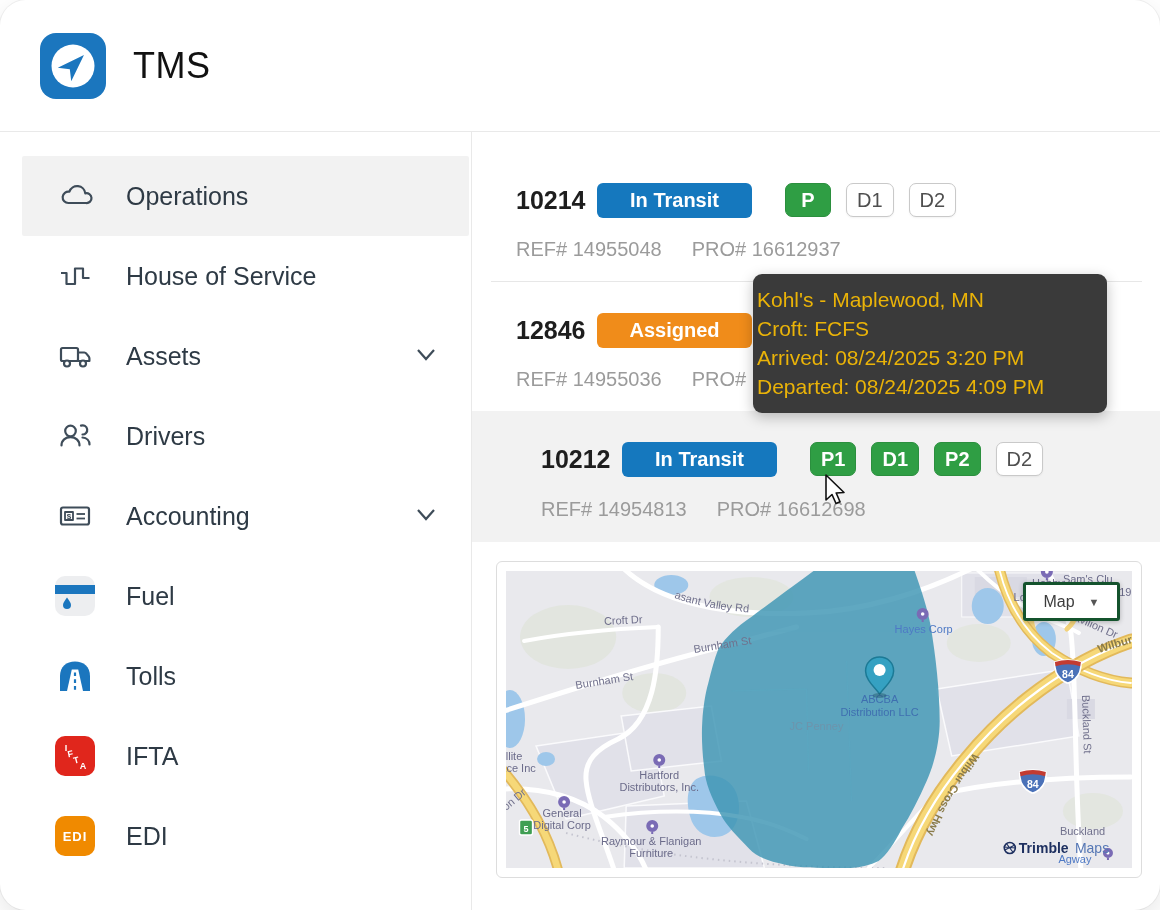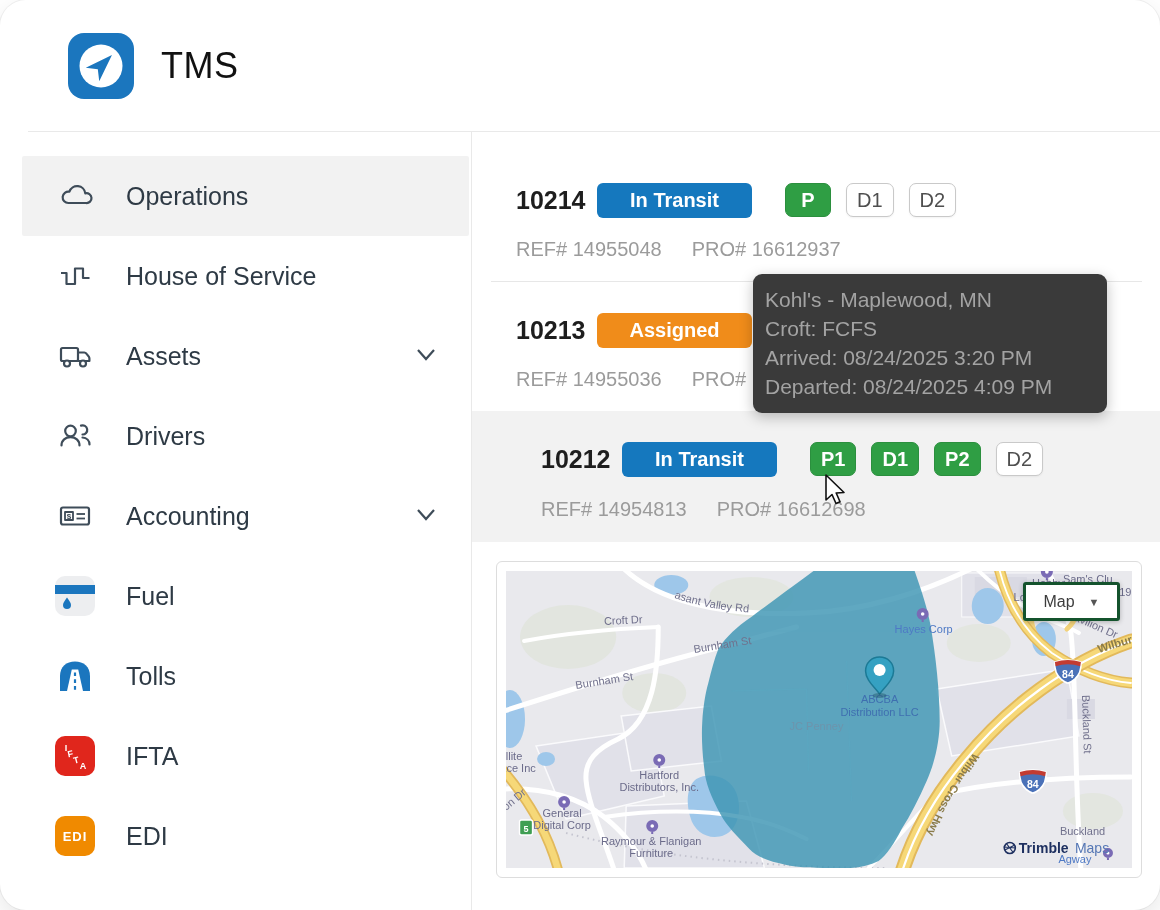--- a/index.html
+++ b/index.html
@@ -1,20 +1,20 @@
 <!DOCTYPE html>
 <html><head>
 <meta charset="utf-8">
 <style>
   html,body{margin:0;padding:0;background:#fff;}
   body{font-family:"Liberation Sans",sans-serif;-webkit-font-smoothing:antialiased;}
   .page{position:relative;width:1160px;height:910px;background:#fff;border-radius:26px;
         box-shadow:0 0 0 1px rgba(0,0,0,.05),0 10px 30px rgba(0,0,0,.10);overflow:hidden;}
   
-  .header{height:131px;display:flex;align-items:center;border-bottom:1px solid #e9e9e9;margin-left:28px;}
+  .header{height:131px;display:flex;align-items:center;border-bottom:1px solid #e9e9e9;}
   .logo{width:66px;height:66px;margin-left:40px;flex:0 0 auto;}
   .app-title{margin-left:27px;font-size:36px;color:#111;letter-spacing:.5px;}
   
   .body{display:flex;height:778px;}
   .sidebar{width:472px;flex:0 0 auto;border-right:1px solid #e9e9e9;padding-top:24px;box-sizing:border-box;}
   .nav-item{height:80px;margin:0 2px 0 22px;display:flex;align-items:center;padding-left:33px;border-radius:2px;cursor:pointer;}
   .nav-item.active{background:#f2f2f2;}
   .nav-icon{width:40px;height:40px;flex:0 0 auto;display:flex;align-items:center;justify-content:center;}
   .nav-label{margin-left:31px;font-size:25px;color:#2e3a45;}
   .nav-chevron{margin-left:auto;margin-right:28px;}
@@ -31,22 +31,22 @@
   .status-badge{width:155px;height:35px;border-radius:6px;color:#fff;font-size:20px;font-weight:bold;
                 display:flex;align-items:center;justify-content:center;flex:0 0 auto;}
   .stops{display:flex;gap:15px;margin-left:33px;}
   .stop{height:34px;min-width:46px;padding:0 10px;box-sizing:border-box;border-radius:7px;font-size:20px;font-weight:bold;
         display:flex;align-items:center;justify-content:center;}
   .stop.done{background:#2f9e44;color:#fff;border:1px solid #2b8f3e;}
   .stop.pending{background:#fff;color:#4f4f4f;border:1px solid #c9c9c9;box-shadow:0 1px 2px rgba(0,0,0,.05);font-weight:normal;}
   .row-line2{margin-top:19px;font-size:20px;color:#9b9b9b;line-height:24px;}
   .row-line2 .pro{margin-left:30px;}
   
-  .tooltip{position:absolute;left:281px;top:142px;width:354px;box-sizing:border-box;background:#3a3a3a;color:#a3a3a3;
-           border-radius:9px;padding:11px 18px 12px 12px;font-size:21px;line-height:29px;z-index:10;
+  .tooltip{position:absolute;left:281px;top:142px;width:354px;box-sizing:border-box;background:#3a3a3a;color:#eab308;
+           border-radius:9px;padding:11px 18px 12px 4px;font-size:21px;line-height:29px;z-index:10;
            box-shadow:0 4px 14px rgba(0,0,0,.25);}
   
   .cursor{position:absolute;left:352px;top:342px;z-index:11;}
   
   .map-card{position:relative;margin:19px 0 0 5px;height:317px;border:1px solid #ddd;border-radius:6px;
             padding:9px;box-sizing:border-box;background:#fff;}
   .map-frame{width:100%;height:100%;overflow:hidden;background:#e9e9ed;}
   .map-control{position:absolute;top:20px;right:21px;width:91px;height:33px;background:#fff;border:3px solid #14532d;
                border-radius:3px;box-shadow:0 1px 5px rgba(0,0,0,.25);display:flex;align-items:center;
                justify-content:center;gap:14px;font-size:16px;color:#3c3c3c;cursor:pointer;z-index:5;}
@@ -194,21 +194,21 @@
             <span class="stop pending">D2</span>
           </span>
         </div>
         <div class="row-line2">
           <span class="ref">REF# 14955048</span><span class="pro">PRO# 16612937</span>
         </div>
       </div>
 
       <div class="load-row second">
         <div class="row-line1">
-          <span class="load-id">10213</span>
+          <span class="load-id">12846</span>
           <span class="status-badge" style="background: rgb(240, 140, 26);">Assigned</span>
         </div>
         <div class="row-line2">
           <span class="ref">REF# 14955036</span><span class="pro">PRO# 16</span>
         </div>
       </div>
 
       <div class="load-row third">
         <div class="inner">
           <div class="row-line1">

